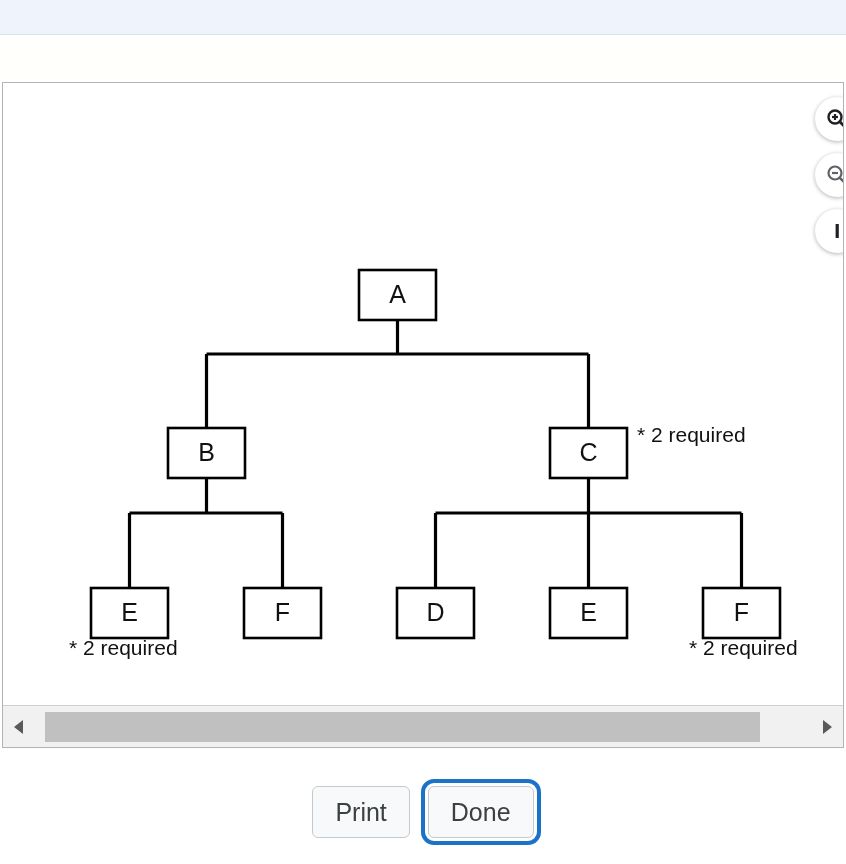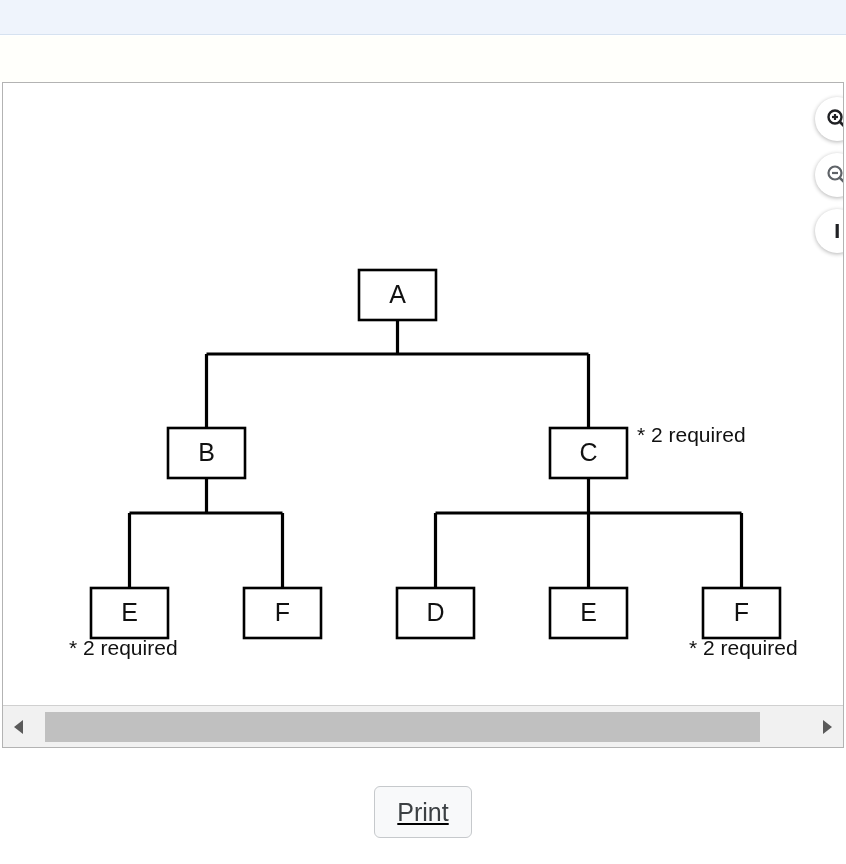--- a/index.html
+++ b/index.html
@@ -127,21 +127,20 @@
   .button-bar {
     position: absolute;
     left: 0;
     top: 760px;
     width: 846px;
     height: 104px;
     display: flex;
     align-items: center;
     justify-content: center;
     gap: 18px;
-    text-decoration: underline;
   }
   .btn {
     font-family: "Liberation Sans", sans-serif;
     font-size: 25px;
     color: #3c4043;
     background: #f8f9fa;
     border: 1px solid #c6c9cc;
     border-radius: 6px;
     padding: 0 22px;
     height: 52px;
@@ -258,13 +257,14 @@
       <svg width="14" height="18" viewBox="0 0 14 18">
         <polygon points="3,2 3,16 12,9" fill="#5a5a5a"></polygon>
       </svg>
     </div>
   </div>
 
 </div>
 
 <div class="button-bar">
   <button class="btn">Print</button>
+  <button class="btn btn-done">Done</button>
 </div>
 
 </body></html>

